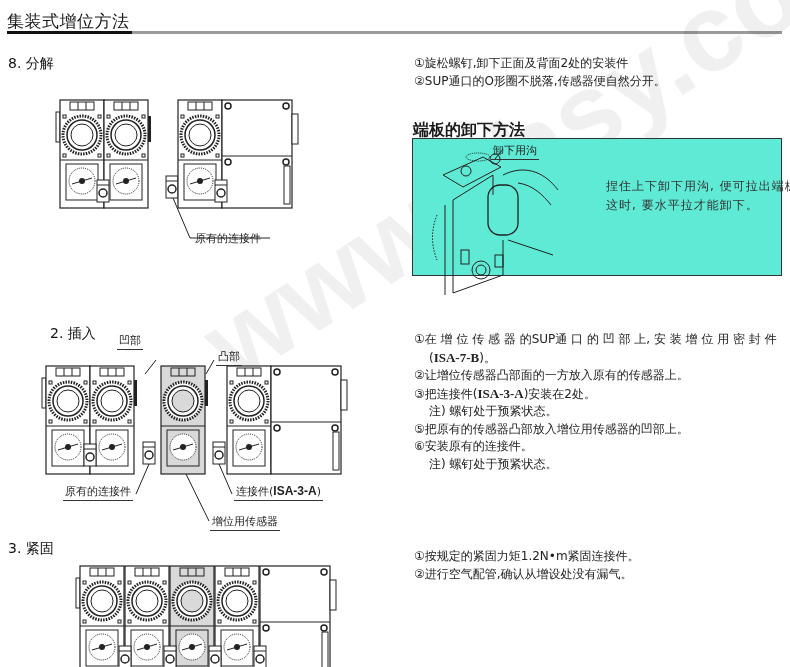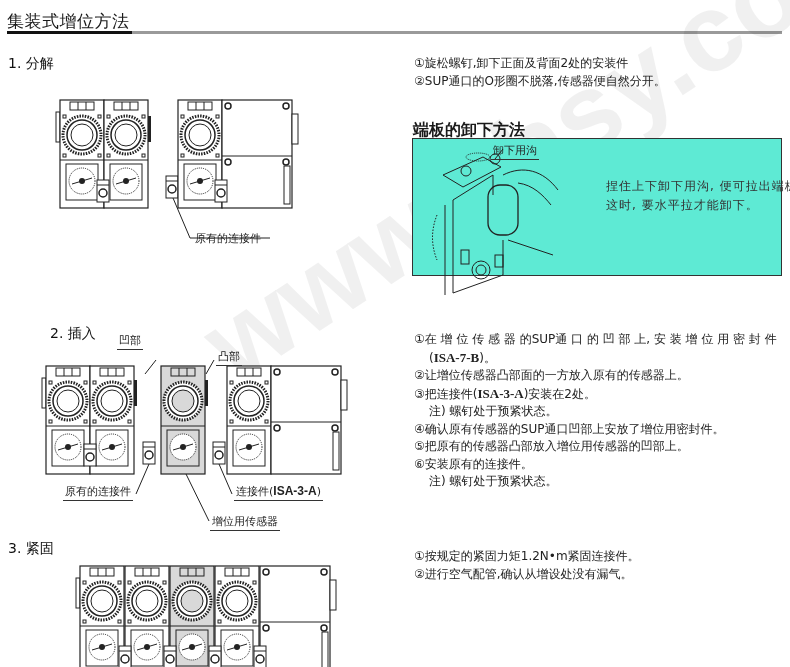--- a/index.html
+++ b/index.html
@@ -36,21 +36,21 @@
 </style>
 </head>
 <body>
 
 <div class="abs title">集装式增位方法</div>
 <div class="abs title-bar-dark"></div>
 <div class="abs title-bar-grey"></div>
 
 <div class="abs watermark">www.ehsy.com</div>
 
-<div class="abs section-heading" style="left:8px; top:55px;">1. 分解</div>
+<div class="abs section-heading" style="left:8px; top:55px;">8. 分解</div>
 
 <div class="abs step-text" style="left:414px; top:55px;">
   <p>①旋松螺钉,卸下正面及背面2处的安装件</p>
   <p>②SUP通口的O形圈不脱落,传感器便自然分开。</p>
 </div>
 
 <svg class="abs" style="left:60px; top:100px;" width="270" height="150">
   <defs>
     <g id="modA">
       <rect x="0" y="0" width="44" height="108" fill="#fff" stroke="#222" stroke-width="1.2"></rect>
@@ -126,21 +126,20 @@
 </div>
 
 <div class="abs section-heading" style="left:8px; top:325px;margin-left:42px;">2. 插入</div>
 
 <div class="abs step-text" style="left:414px; top:331px;">
   <p><span>①在 增 位 传 感 器 的SUP通 口 的 凹 部 上, 安 装 增 位 用 密 封 件</span></p>
   <p class="indent"><span>(</span><b>ISA-7-B</b><span>)。</span></p>
   <p><span>②让增位传感器凸部面的一方放入原有的传感器上。</span></p>
   <p><span>③把连接件(</span><b>ISA-3-A</b><span>)安装在2处。</span></p>
   <p class="indent"><span>注) 螺钉处于预紧状态。</span></p>
-  <p><span>④确认原有传感器的SUP通口凹部上安放了增位用密封件。</span></p>
   <p><span>⑤把原有的传感器凸部放入增位用传感器的凹部上。</span></p>
   <p><span>⑥安装原有的连接件。</span></p>
   <p class="indent"><span>注) 螺钉处于预紧状态。</span></p>
 </div>
 
 <svg class="abs" style="left:46px; top:366px;" width="310" height="160">
   <defs>
     <g id="modHL">
       <rect x="0" y="0" width="44" height="108" fill="#d9d9d9" stroke="#222" stroke-width="1.2"></rect>
       <rect x="10" y="2" width="24" height="8" fill="none" stroke="#222"></rect>

